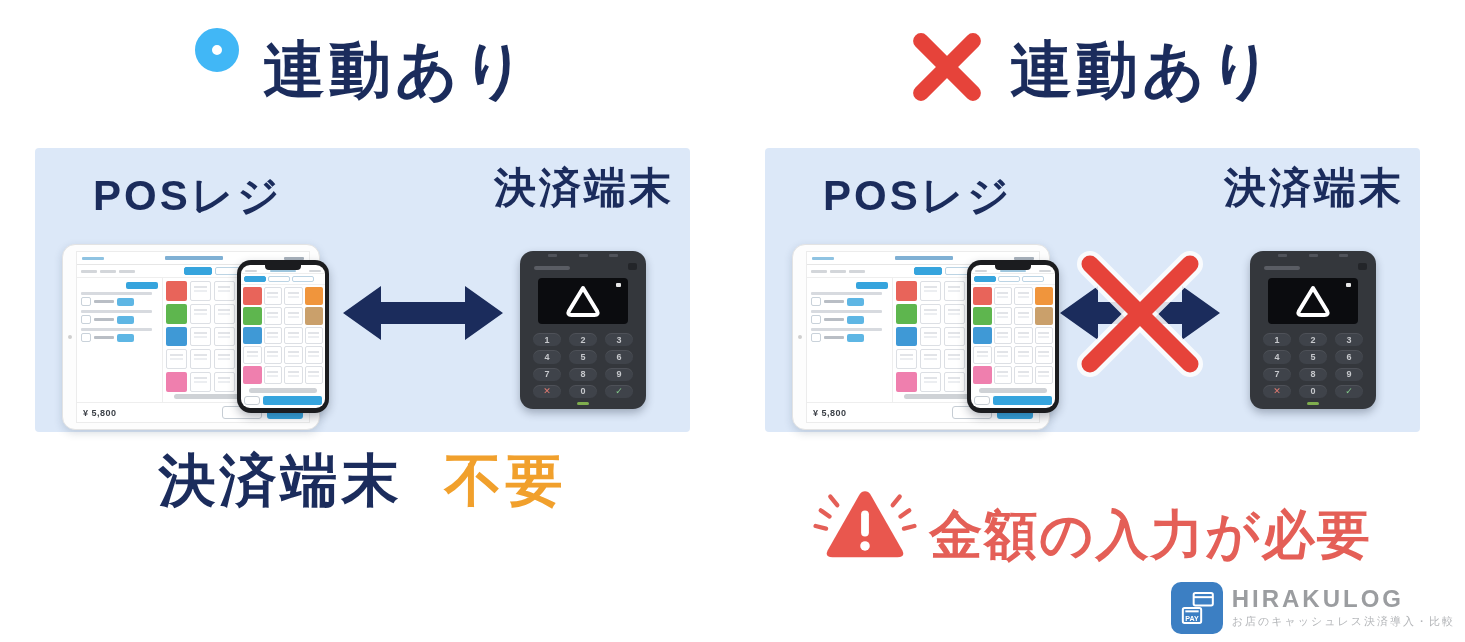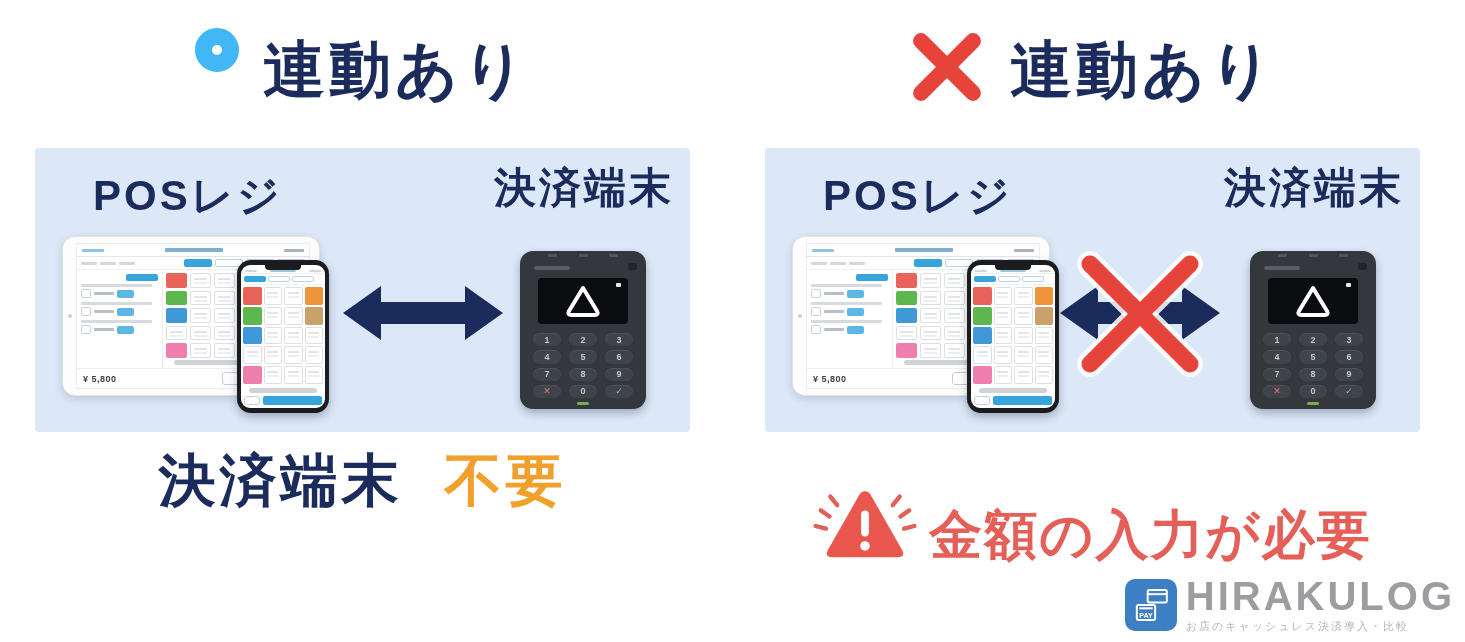--- a/index.html
+++ b/index.html
@@ -14,21 +14,21 @@
 
   
   .panel { position:absolute; top:148px; width:655px; height:284px;
            background:var(--panel_bg); border-radius:4px; }
   .pos-label  { position:absolute; left:58px;  top:20px; font-size:42px; font-weight:bold;
                 color:var(--navy); letter-spacing:3px; }
   .term-label { position:absolute; right:16px; top:12px; font-size:42px; font-weight:bold;
                 color:var(--navy); letter-spacing:3px; }
 
   
-  .tablet { position:absolute; left:27px; top:88px; width:258px; height:160px;
+  .tablet { position:absolute; left:27px; top:96px; width:258px; height:186px;
             background:#fdfdfd; border:1px solid #e3e3e3; border-radius:13px;
             box-shadow:0 3px 8px rgba(40,60,90,.18); }
   .tablet::before { content:''; position:absolute; left:5px; top:50%; margin-top:-2px;
             width:4px; height:4px; border-radius:50%; background:#cfcfcf; }
   .screen { position:absolute; left:13px; top:6px; right:9px; bottom:6px;
             background:#fff; border:1px solid #ececec; overflow:hidden;
             display:flex; flex-direction:column; }
   .app-header { height:13px; flex:0 0 13px; border-bottom:1px solid #e6e6e6;
             display:flex; align-items:center; gap:6px; padding:0 5px; }
   .app-tabs { height:13px; flex:0 0 13px; border-bottom:1px solid #eee;
@@ -123,21 +123,21 @@
   .note-left .hl { color:var(--orange);margin-left:42px; }
   .note-right { position:absolute; left:765px; top:480px; width:655px;
                 display:flex; align-items:center; justify-content:center; gap:12px; }
   .note-right .nr-text { font-size:53px; font-weight:bold; color:var(--coral); letter-spacing:2px;margin-top:20px; }
 
   
   .logo { position:absolute; right:10px; bottom:8px; display:flex; align-items:center; gap:9px; }
   .logo-icon { width:52px; height:52px; border-radius:10px; background:var(--logo_blue);
                display:flex; align-items:center; justify-content:center; }
   .logo-txt { display:flex; flex-direction:column; }
-  .logo-name { font-size:40px; font-weight:bold; color:var(--logo_gray); letter-spacing:3px; line-height:1; }
+  .logo-name { font-size:24px; font-weight:bold; color:var(--logo_gray); letter-spacing:3px; line-height:1; }
   .logo-tag { font-size:11px; color:var(--tagline_gray); letter-spacing:2px; margin-top:3px; }
 </style>
 </head>
 <body>
 
 <div class="canvas">
 
   <div class="heading" style="left:35px">
     <span class="circle-mark"></span>
     <span class="heading-text">連動あり</span>

